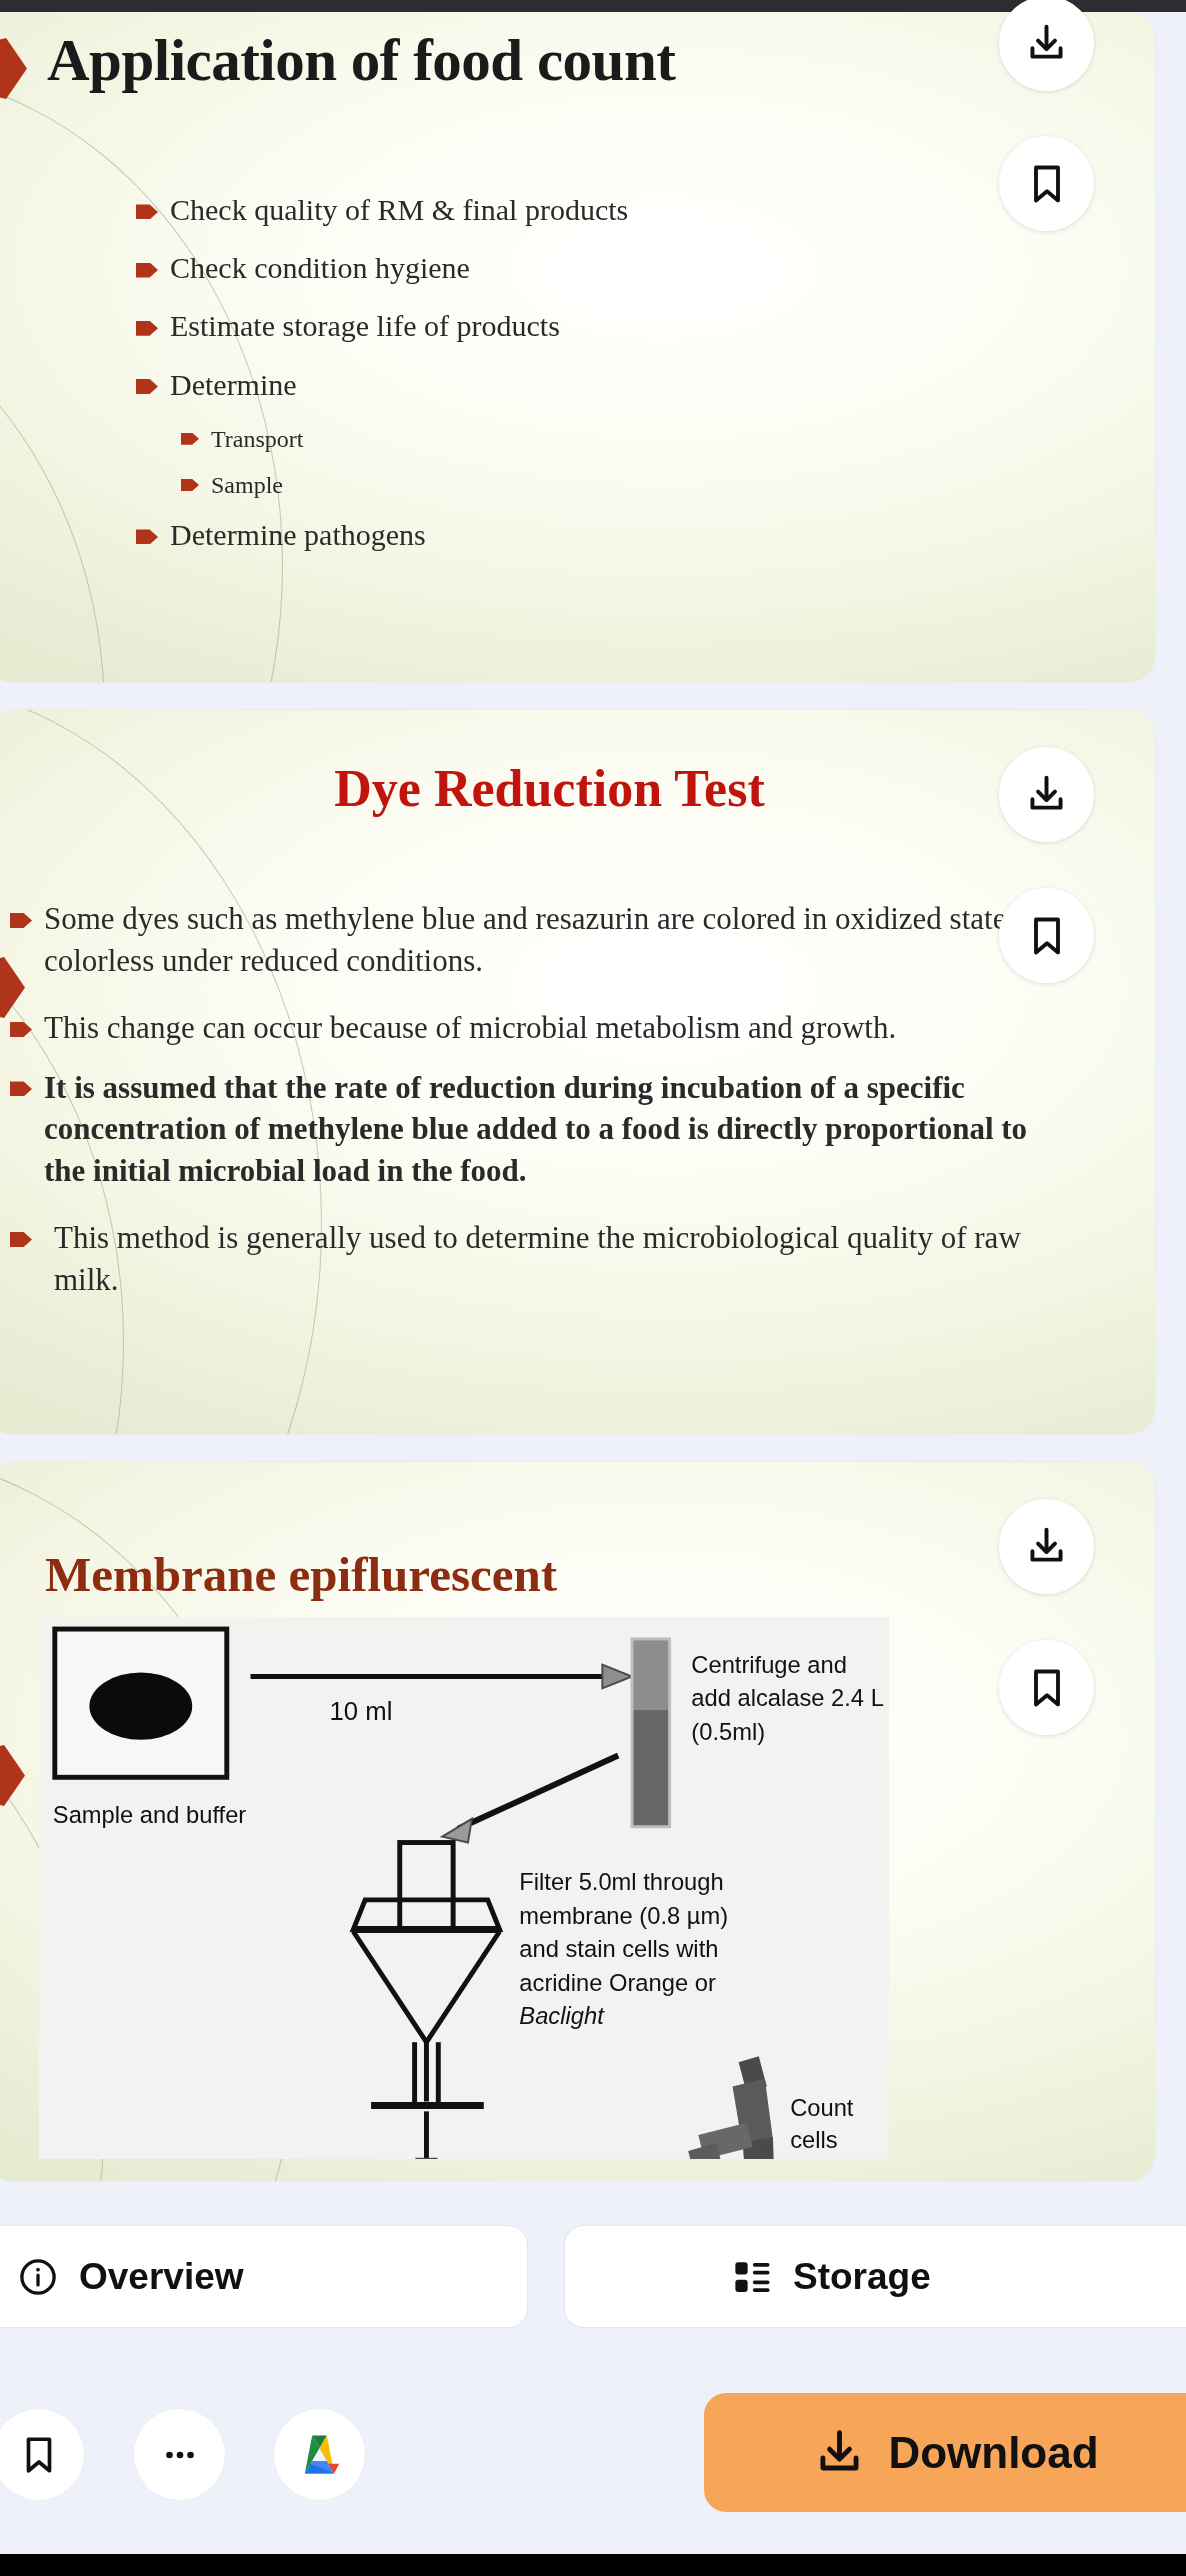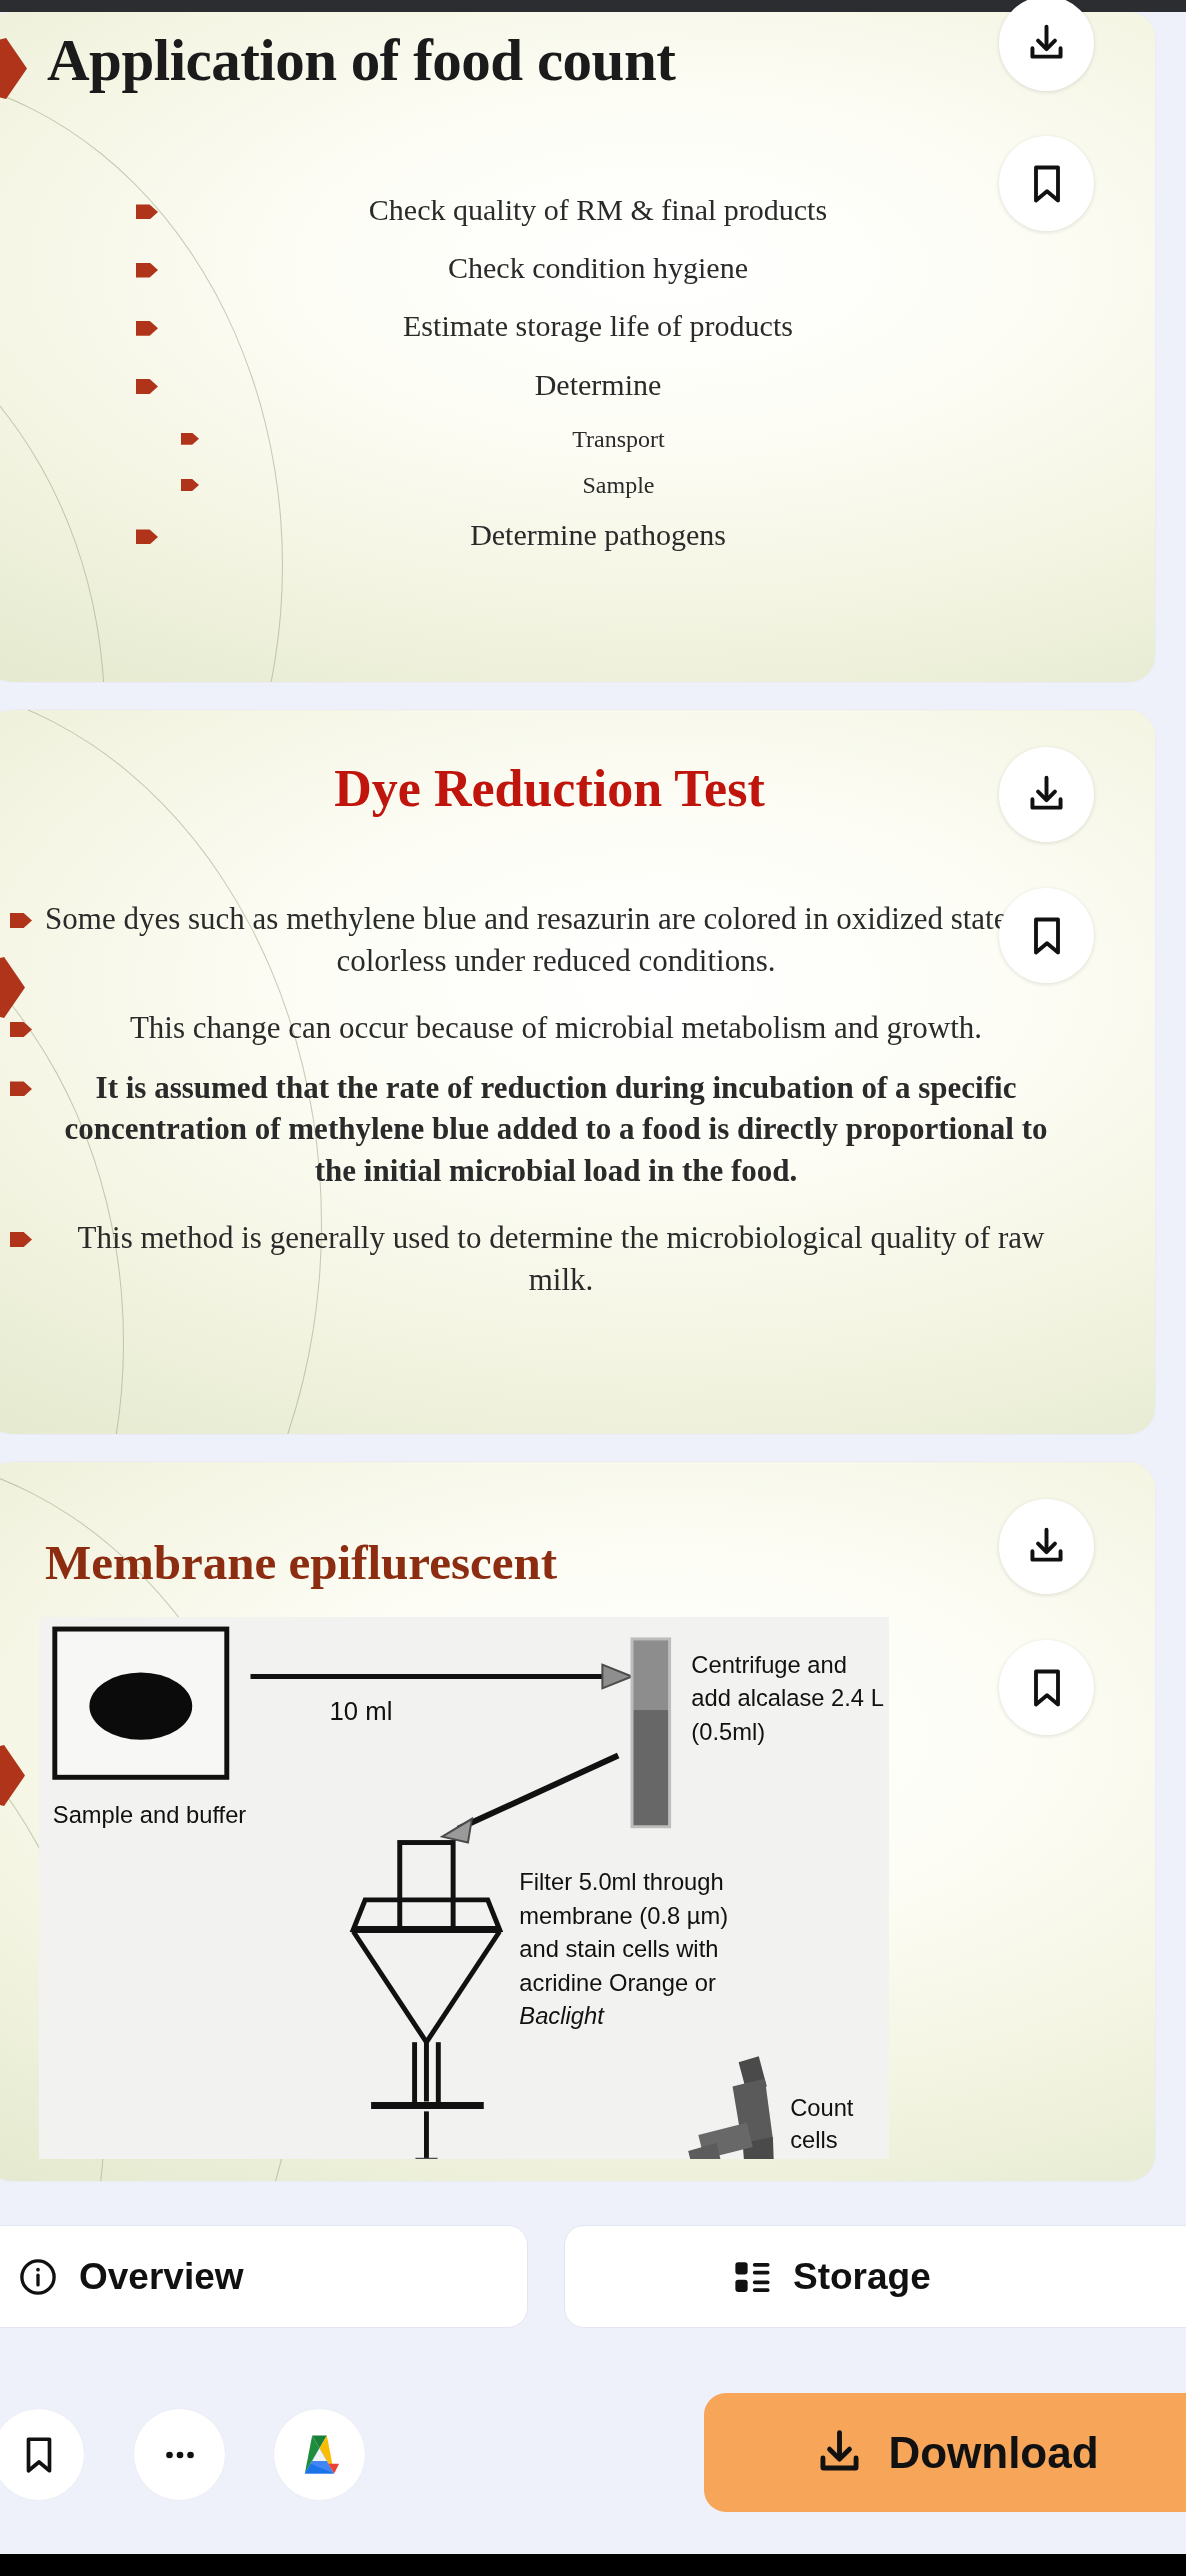--- a/index.html
+++ b/index.html
@@ -68,21 +68,20 @@
   }
 
   .blist{ list-style:none; }
   .bitem{
     position:relative;
     font-family:"Liberation Serif", serif;
     color:#2a2a2a;
     padding-left:34px;
     margin-bottom:18px;
     line-height:1.34;
-    text-align:center;
   }
   .bitem::before{
     content:"";
     position:absolute; left:0; top:.48em;
     width:22px; height:15px;
     background:#b0341a;
     clip-path:polygon(0% 0%, 62% 0%, 100% 50%, 62% 100%, 0% 100%);
   }
   .bitem.sub{ padding-left:30px; margin-bottom:14px; }
   .bitem.sub::before{ width:18px; height:12px; top:.42em; }
@@ -203,21 +202,21 @@
     </svg>
   </div>
 
   <div class="slide" style="top:1462px; height:719px;">
     <div class="slide-inner">
       <div class="arc" style="left:-554px; top:-10px; width:870px; height:1088px;"></div>
       <div class="arc" style="left:-672px; top:168px; width:791px; height:969px;"></div>
 
       <div class="hex" style="left:-16px; top:283px;"></div>
 
-      <div class="title-brown" style="position:absolute; left:59px; top:72px;">Membrane epiflurescent</div>
+      <div class="title-brown" style="position:absolute; left:59px; top:84px;">Membrane epiflurescent</div>
 
       <div class="diagram" style="left:53px; top:155px; width:850px; height:542px;">
         <svg viewBox="0 0 860 548" width="850" height="542" style="display:block; font-family:'Liberation Sans', sans-serif;">
 
           <rect x="16" y="12" width="174" height="150" fill="#f7f7f5" stroke="#111" stroke-width="5"></rect>
           <ellipse cx="103" cy="90" rx="52" ry="34" fill="#0b0b0b"></ellipse>
           <text x="14" y="208" font-size="24" fill="#111">Sample and buffer</text>
 
           <line x1="214" y1="60" x2="570" y2="60" stroke="#111" stroke-width="5"></line>
           <polygon points="570,48 600,60 570,72" fill="#8e8e8e" stroke="#4b4b4b" stroke-width="2"></polygon>

